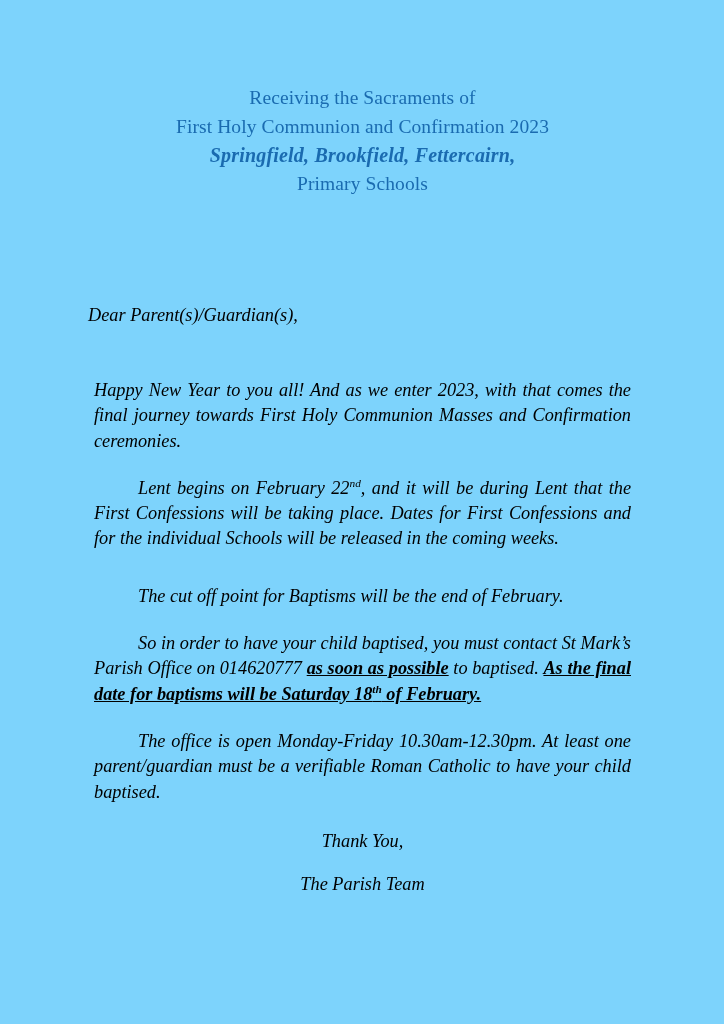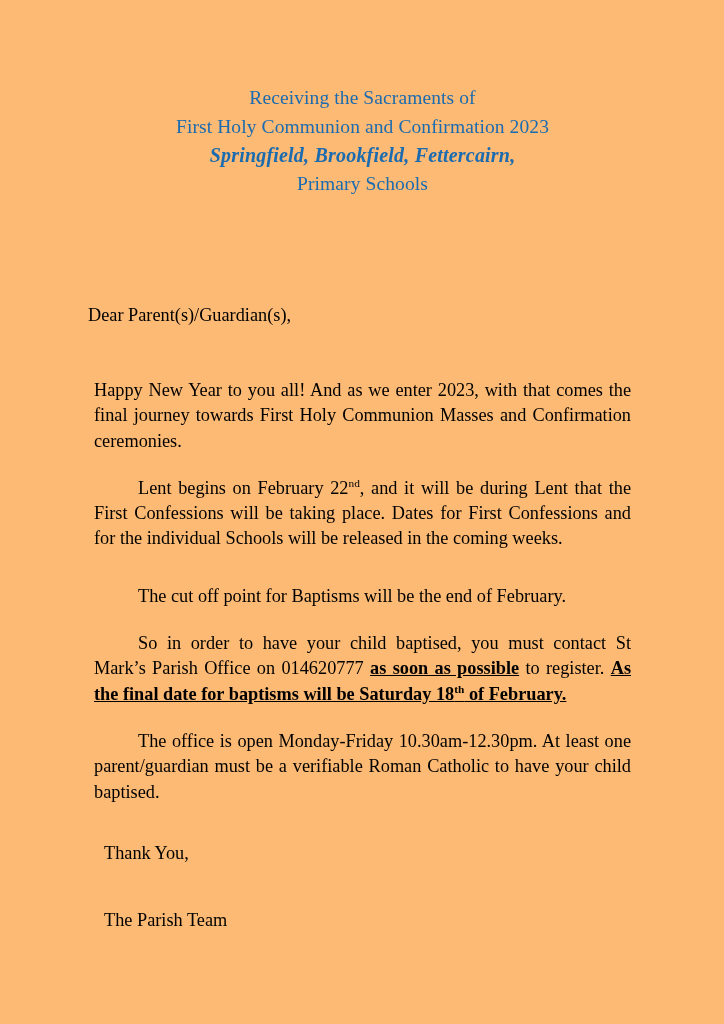--- a/index.html
+++ b/index.html
@@ -17,21 +17,21 @@
     color: #000000;
     -webkit-font-smoothing: antialiased;
   }
 
   .page {
     position: absolute;
     left: 0;
     top: 0;
     width: 724px;
     height: 1024px;
-    background: #fdba74;
+    background: #7dd3fc;
   }
 
   
   .heading {
     position: absolute;
     left: 88px;
     top: 84px;
     width: 549px;
     text-align: center;
   }
@@ -48,20 +48,21 @@
     letter-spacing: 0.2px;
     font-style: italic;
   }
 
   
   .body-block {
     position: absolute;
     left: 88px;
     top: 303px;
     width: 549px;
+    font-style: italic;
   }
 
   .salutation {
     font-size: 18.3px;
     line-height: 25px;
     text-align: left;
     margin: 0 0 0 0;
   }
 
   .para {
@@ -93,22 +94,22 @@
   }
   sup {
     font-size: 0.62em;
     vertical-align: super;
     line-height: 0;
   }
 
   .closing {
     font-size: 18.3px;
     line-height: 25.3px;
-    text-align: left;
-    margin: 16px;
+    text-align: center;
+    margin: 4px;
   }
 </style>
 </head>
 <body>
 
 <div class="page">
 
   <div class="heading">
     <div class="heading-line">Receiving the Sacraments of</div>
     <div class="heading-line">First Holy Communion and Confirmation 2023</div>
@@ -130,21 +131,21 @@
 
     <div class="gap-xs"></div>
 
 
     <div class="gap-xs"></div>
 
     <p class="para indent flush">The cut off point for Baptisms will be the end of February.</p>
 
     <div class="gap-xs"></div>
 
-    <p class="para indent"><span>So in order to have your child baptised, you must contact St Mark’s Parish Office on 014620777  </span><b class="bu">as soon as possible</b><span> to register. </span><b class="bu"><span>As the final date for baptisms will be Saturday 18</span><sup>th</sup><span> of February.</span></b></p>
+    <p class="para indent"><span>So in order to have your child baptised, you must contact St Mark’s Parish Office on 014620777  </span><b class="bu">as soon as possible</b><span> to baptised. </span><b class="bu"><span>As the final date for baptisms will be Saturday 18</span><sup>th</sup><span> of February.</span></b></p>
 
     <div class="gap-xs"></div>
 
     <p class="para indent">The office is open Monday-Friday 10.30am-12.30pm. At least one parent/guardian must be a verifiable Roman Catholic to have your child baptised.</p>
 
     <div class="gap-sm"></div>
 
     <p class="closing">Thank You,</p>
 
     <div class="gap-xs"></div>

